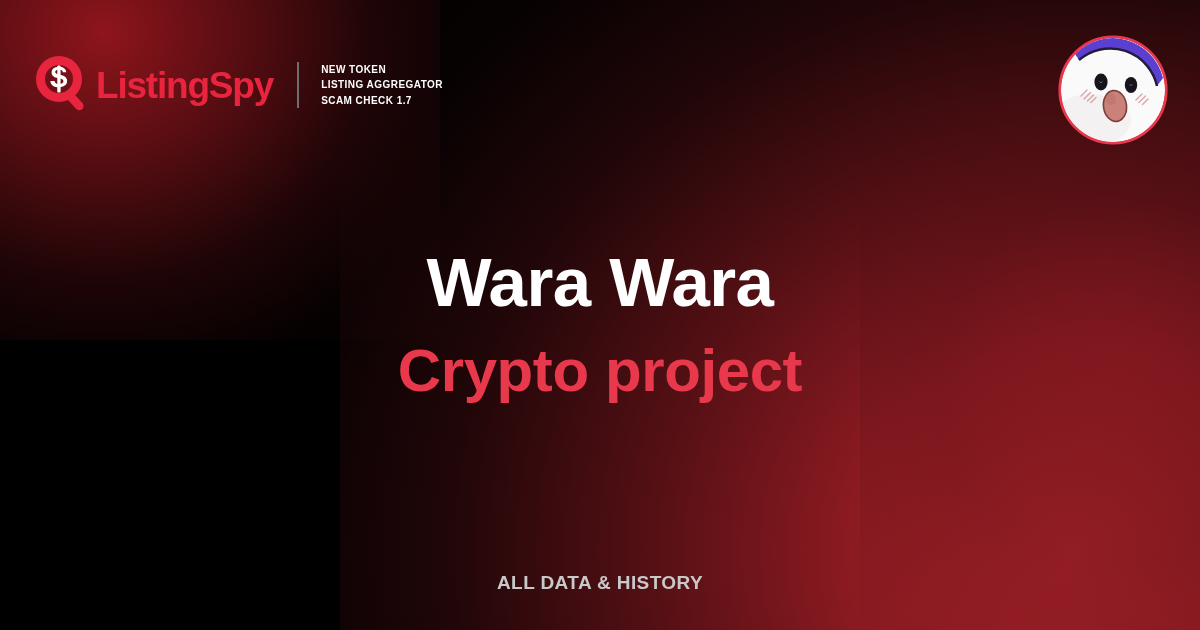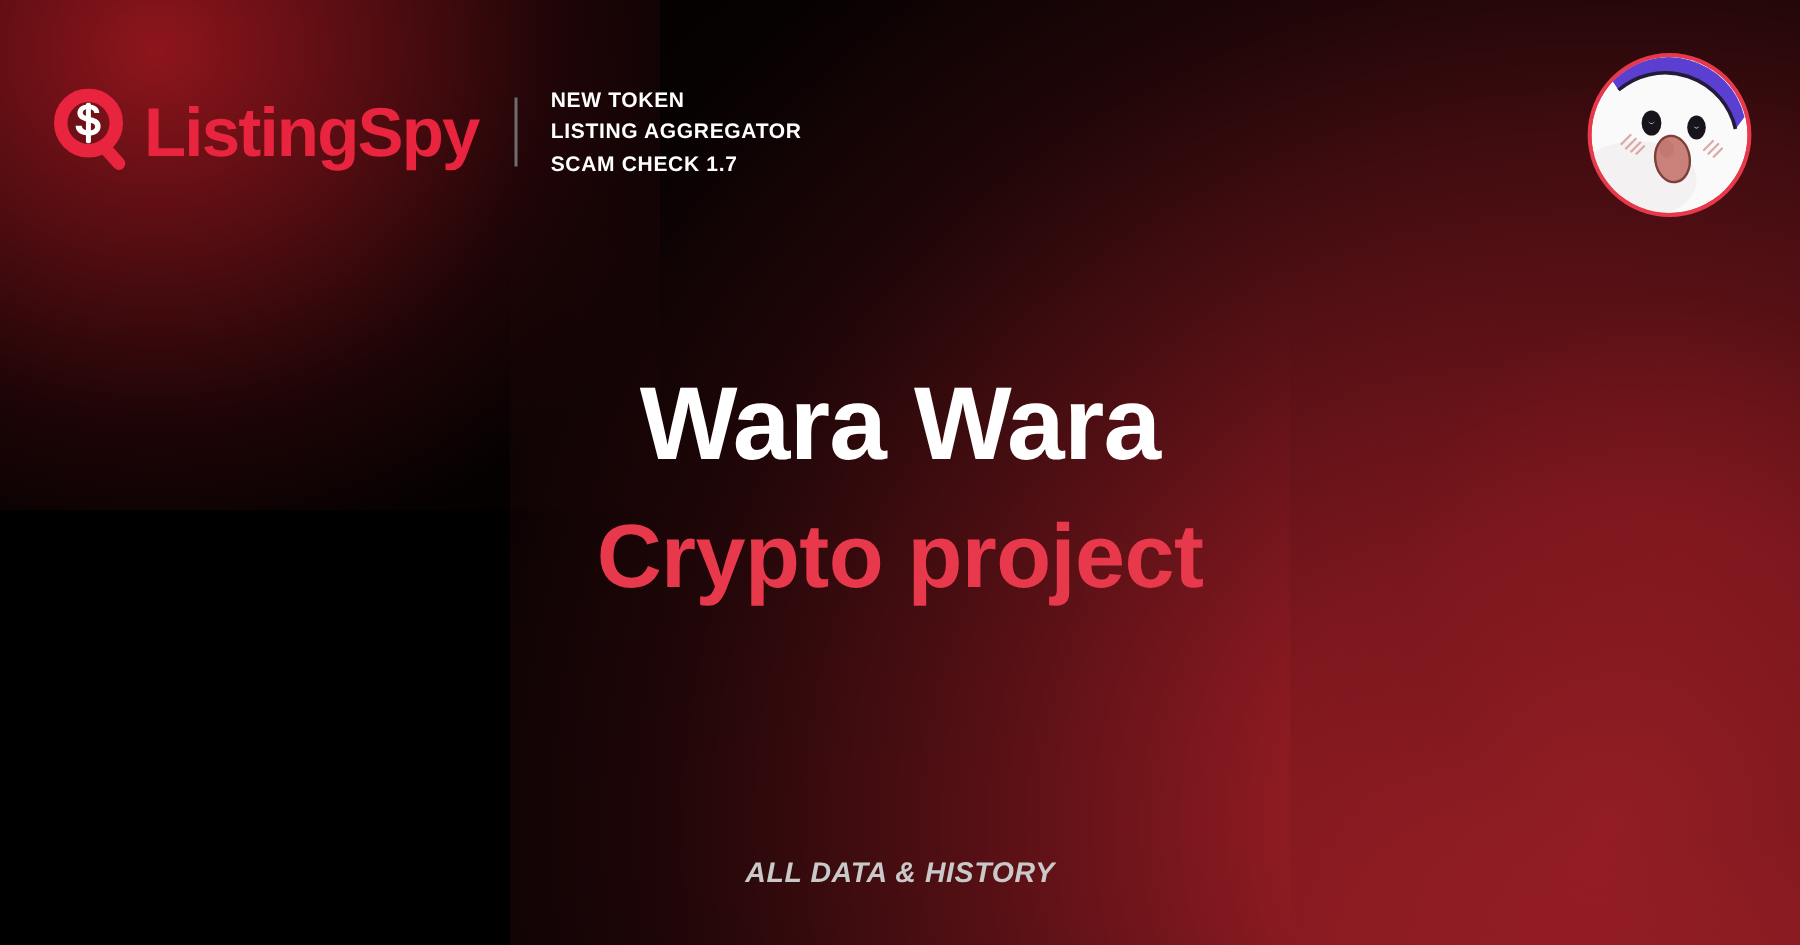--- a/index.html
+++ b/index.html
@@ -63,38 +63,38 @@
 
   .logo-lockup { display:flex; align-items:center; }
 
   .logo-mark {
     width:56px; height:58px;
     margin-right:4px;
     display:block;
   }
 
   .logo-word {
-    font-size:46px;
+    font-size:37px;
     font-weight:bold;
     color:#E8243F;
     letter-spacing:-1.2px;
     line-height:1;
     white-space:nowrap;
   }
 
   .divider {
     width:2px; height:46px;
     background:#6e6e6e;
     margin:0 22px 0 24px;
     flex:none;
   }
 
   .tagline {
     color:#ffffff;
-    font-size:14px;
+    font-size:10px;
     font-weight:bold;
     line-height:1.52;
     letter-spacing:0.45px;
     white-space:nowrap;
   }
 
   
   .avatar-wrap {
     position:absolute;
     left:1057px; top:34px;
@@ -128,21 +128,20 @@
 
   
   .footer {
     position:absolute;
     left:0; right:0; top:572px;
     text-align:center;
     color:#C9C9C9;
     font-size:19px;
     font-weight:bold;
     letter-spacing:0.4px;
-    font-style:italic;
   }
 </style>
 </head>
 <body>
 
 <div class="card">
 
   <div class="glow glow-topleft"></div>
   <div class="glow glow-bottomright"></div>
   <div class="glow glow-rightedge"></div>

